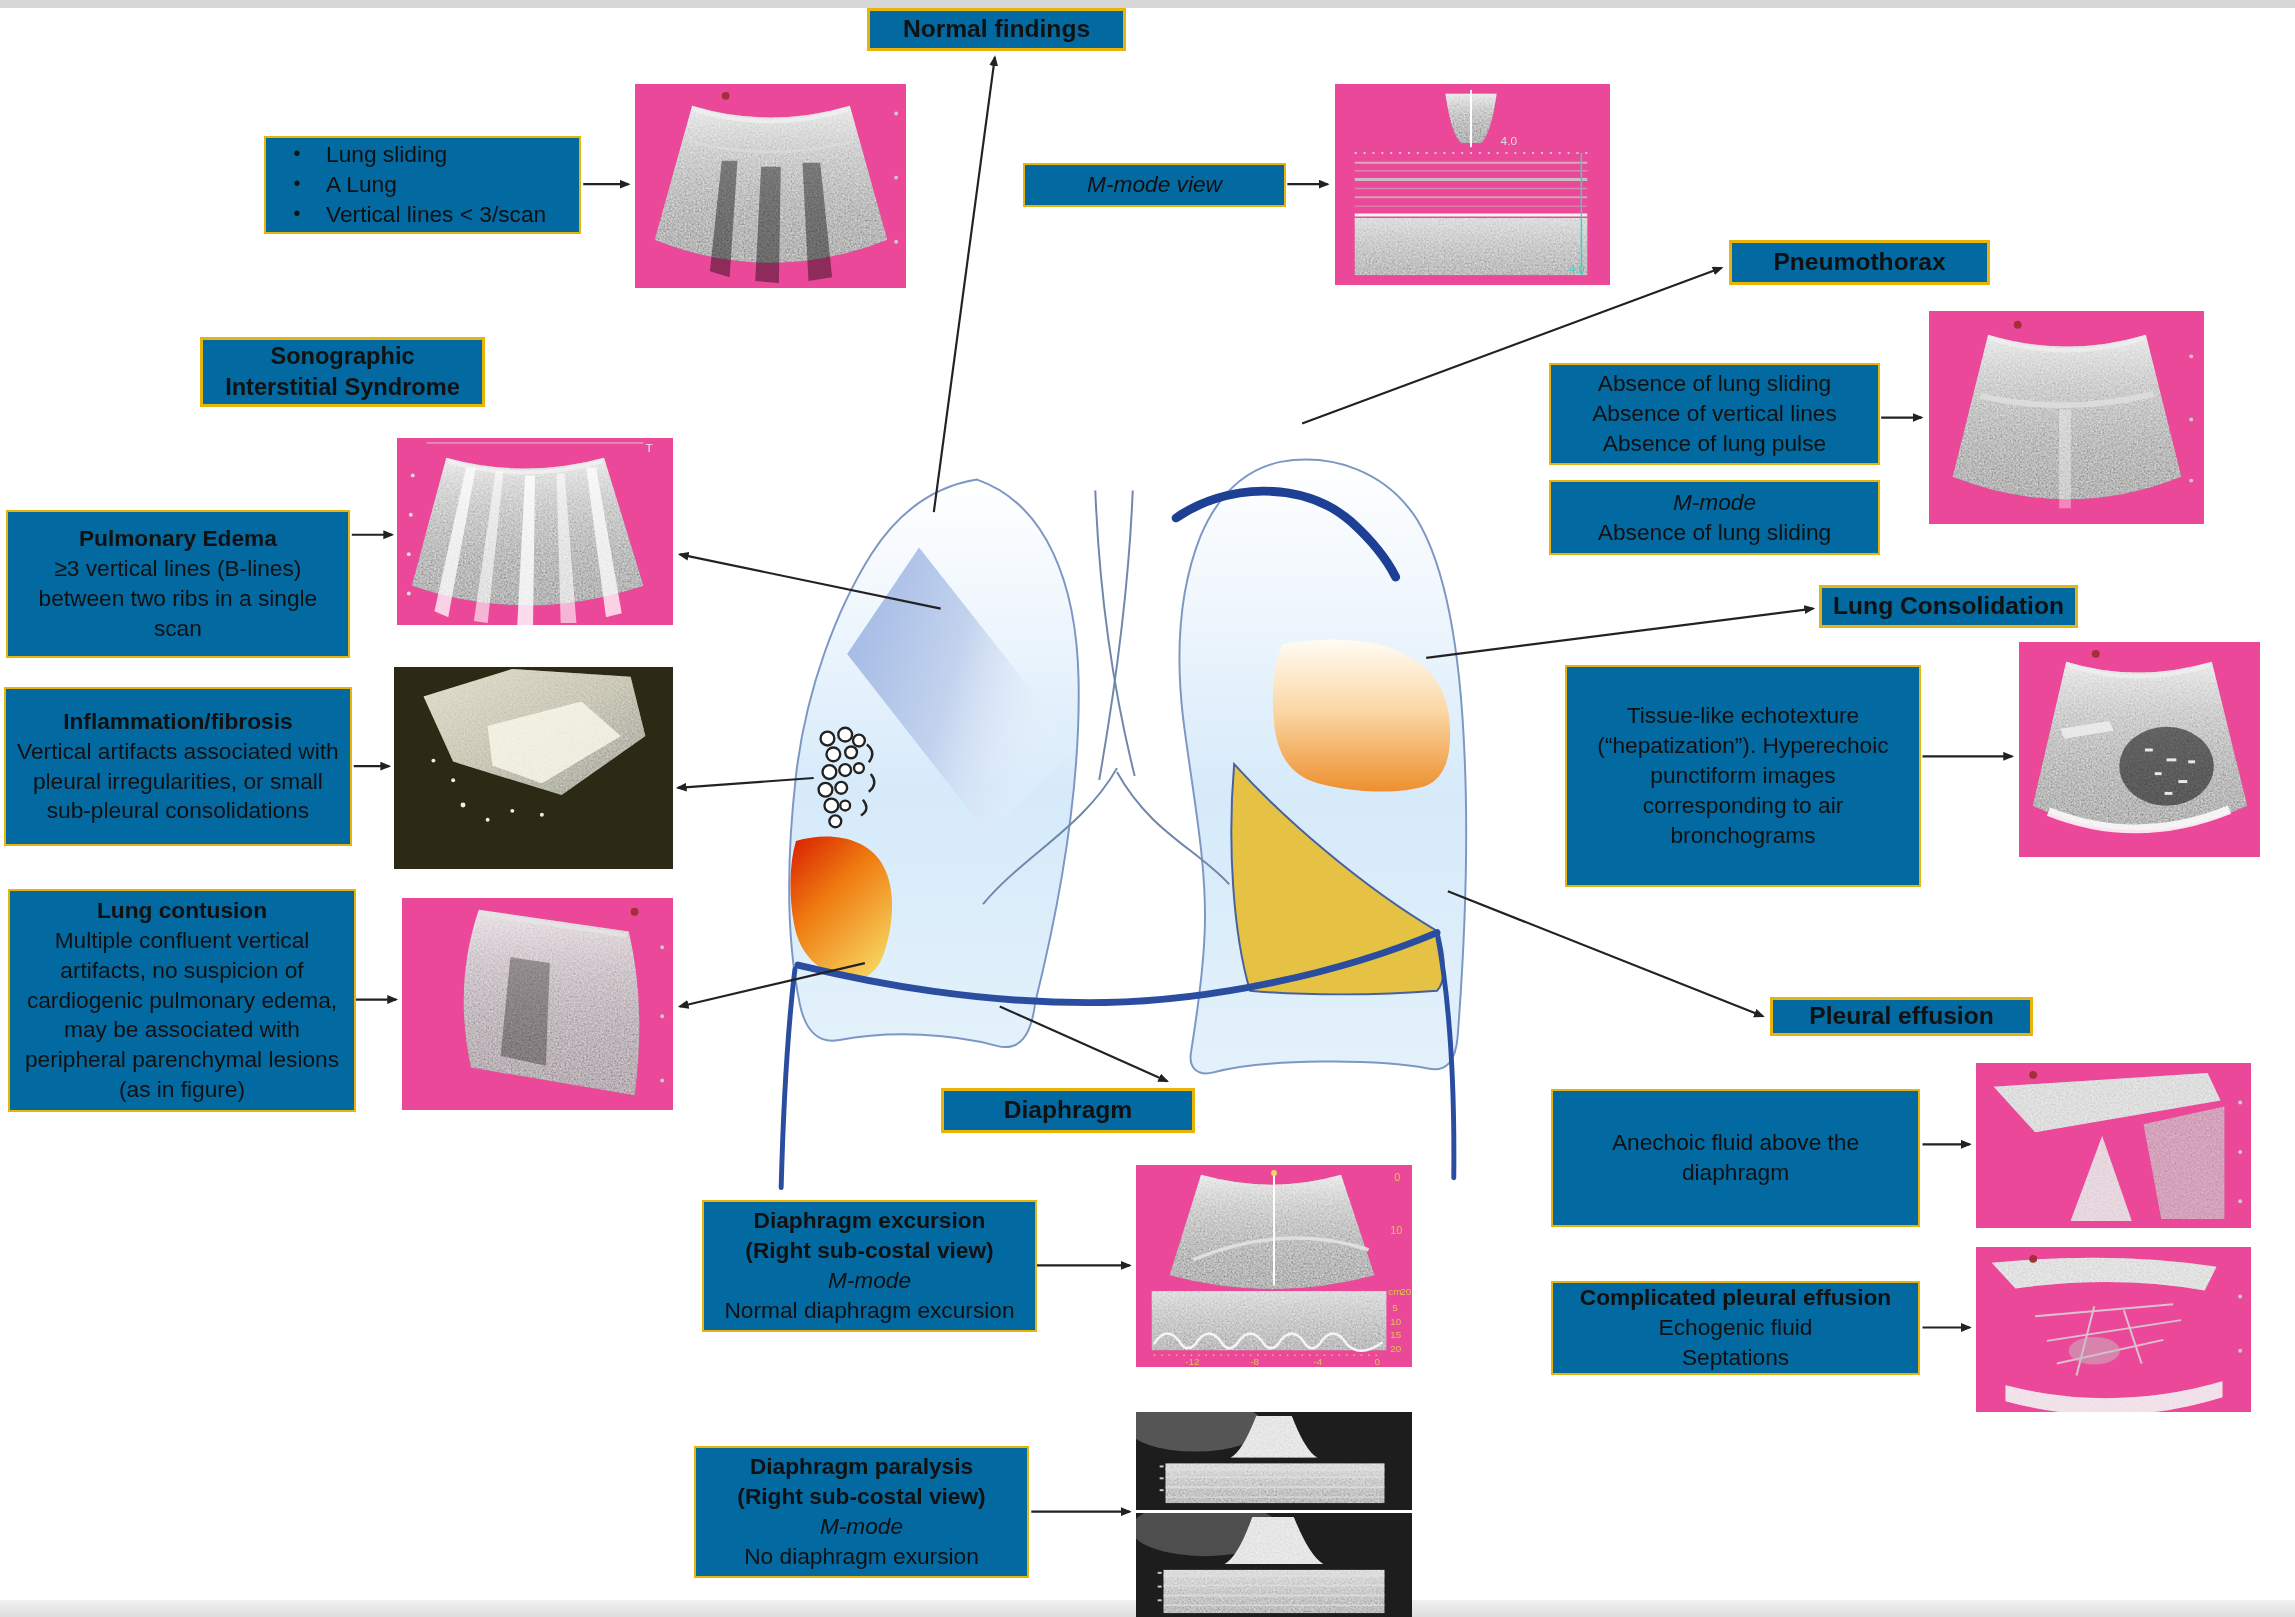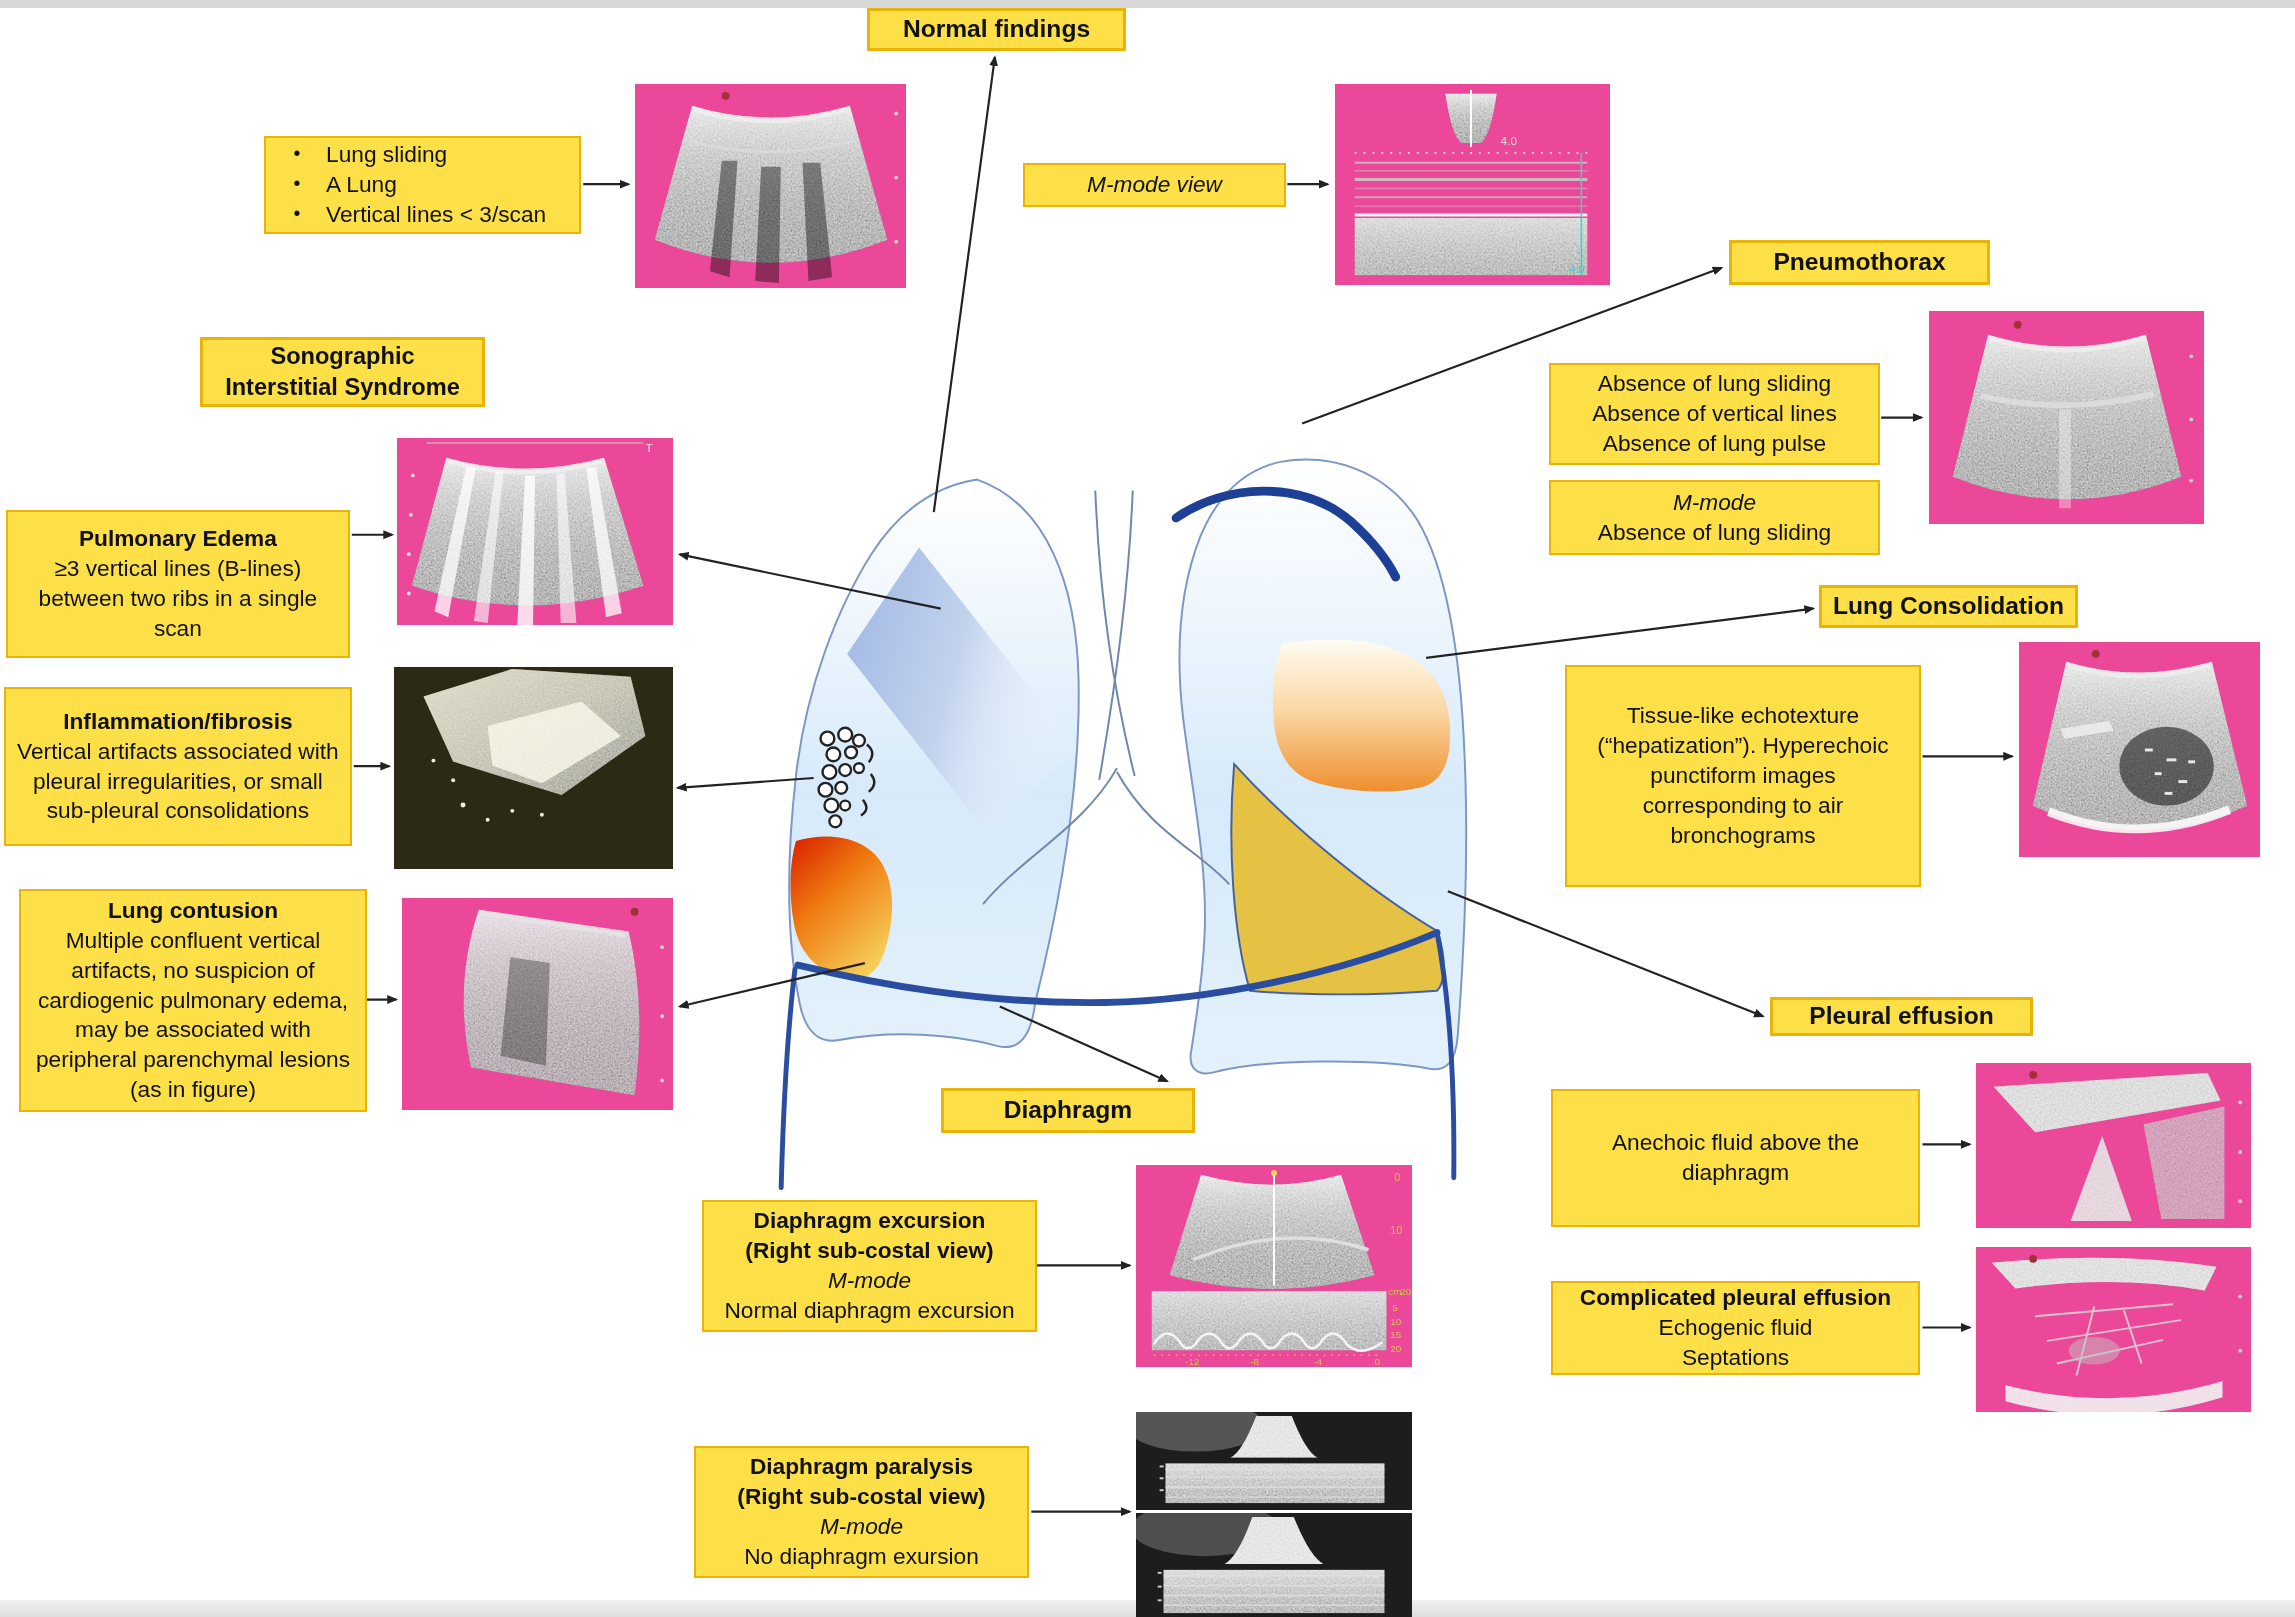--- a/index.html
+++ b/index.html
@@ -2,21 +2,21 @@
 <html><head>
 <meta charset="utf-8">
 <style>
   html,body{margin:0;padding:0;background:#ffffff;}
   .canvas{position:relative;width:2295px;height:1617px;background:#ffffff;overflow:hidden;
           font-family:"Liberation Sans","DejaVu Sans",sans-serif;color:#111;}
   .strip{position:absolute;left:0;width:2295px;}
   .strip.top{top:0;height:7.9px;background:#d7d7d7;}
   .strip.bottom{top:1600px;height:17.7px;background:linear-gradient(#f1f1f1,#dcdcdc);}
   svg.overlay{position:absolute;left:0;top:0;width:2295px;height:1617px;z-index:1;}
-  .box{position:absolute;background:#fde047;border:2px solid #eab308;z-index:3;
+  .box{position:absolute;background:#0369a1;border:2px solid #eab308;z-index:3;
        display:flex;flex-direction:column;align-items:center;justify-content:center;
        text-align:center;font-size:22.7px;line-height:1.32;box-sizing:border-box;padding:3.9px 9.9px;}
   .box.title{font-weight:bold;font-size:24.6px;border-width:3px;}
   .box .bold{font-weight:bold;}
   .box .ital{font-style:italic;}
   .bullets{align-items:flex-start;text-align:left;padding-left:27.6px;}
   .bullets .bi{display:flex;gap:25.6px;}
   .bullets .dot{font-size:19.7px;}
   .us{position:absolute;background:#ec4899;z-index:2;overflow:hidden;}
   .us svg{display:block;width:100%;height:100%;}
@@ -186,21 +186,21 @@
   <div class="box" style="left:5.9px;top:473px;width:344px;height:148px;margin-top:37px;">
     <span class="bold">Pulmonary Edema</span>
     <span>≥3 vertical lines (B-lines) between two ribs in a single scan</span>
   </div>
 
   <div class="box" style="left:3.9px;top:687px;width:348px;height:159px;">
     <span class="bold">Inflammation/fibrosis</span>
     <span>Vertical artifacts associated with pleural irregularities, or small sub-pleural consolidations</span>
   </div>
 
-  <div class="box" style="left:19px;top:889px;width:348px;height:223px;">
+  <div class="box" style="left:8px;top:889px;width:348px;height:223px;">
     <span class="bold">Lung contusion</span>
     <span>Multiple confluent vertical artifacts, no suspicion of cardiogenic pulmonary edema, may be associated with peripheral parenchymal lesions (as in figure)</span>
   </div>
 
   <div class="box title" style="left:1729px;top:240px;width:261px;height:45px;">
     <span>Pneumothorax</span>
   </div>
 
   <div class="box" style="left:1549px;top:363px;width:331px;height:102px;">
     <span>Absence of lung sliding</span>

